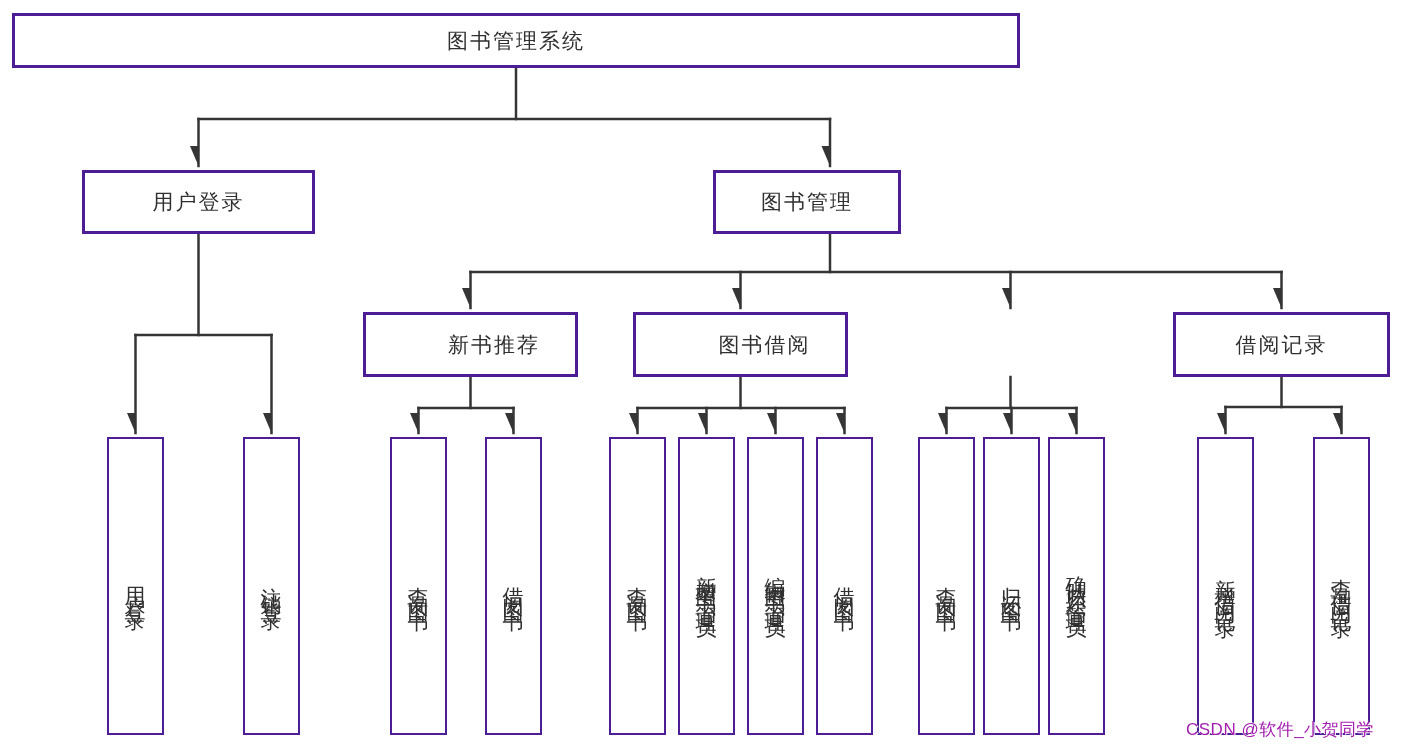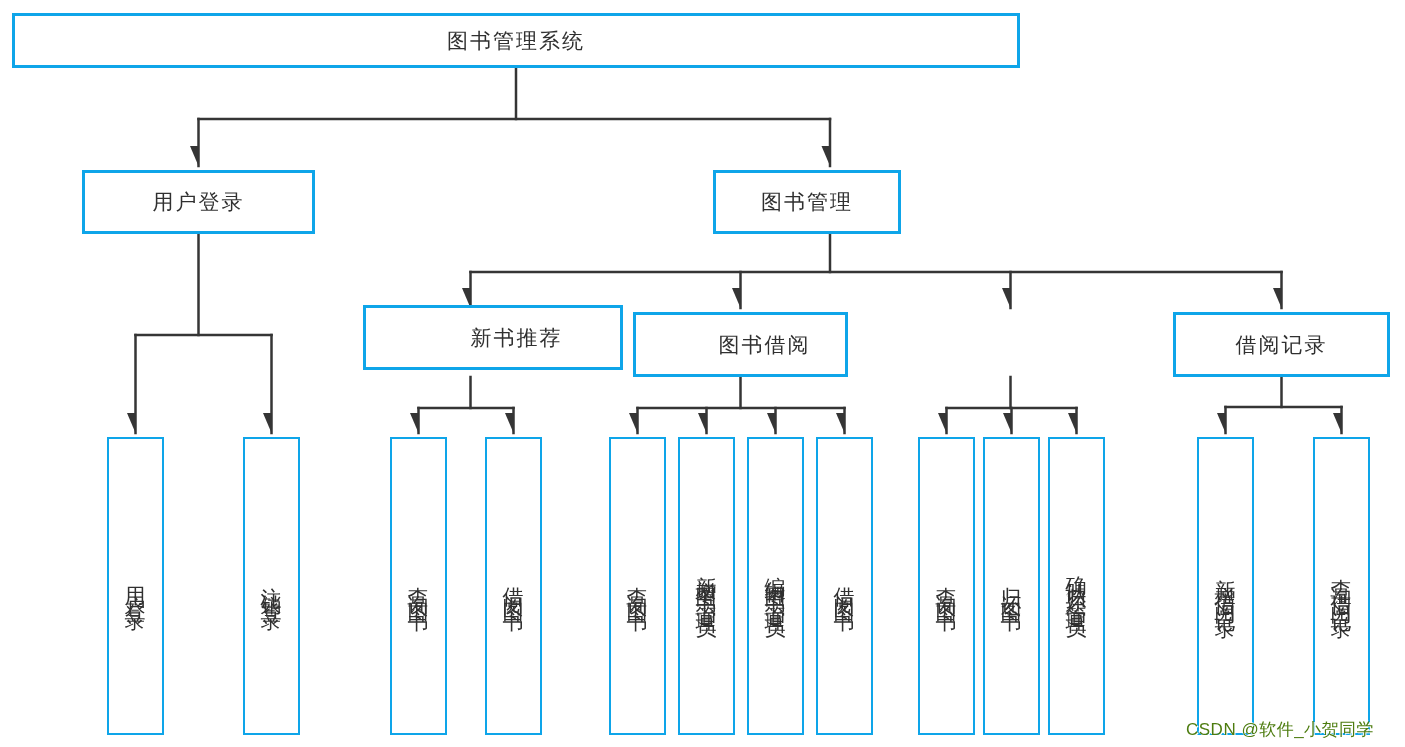--- a/index.html
+++ b/index.html
@@ -8,42 +8,42 @@
     width:1405px;height:747px;
     background:#ffffff;
     font-family:"Liberation Sans","DejaVu Sans",sans-serif;
     overflow:hidden;
   }
   #wires{position:absolute;left:0;top:0;pointer-events:none;}
   .node{
     position:absolute;
     box-sizing:border-box;
     background:#ffffff;
-    border:3px solid #0ea5e9;
+    border:3px solid #4c1d95;
     display:flex;align-items:center;justify-content:center;
     color:#303030;
     font-size:21px;
     letter-spacing:2px;
     text-align:center;
     z-index:2;
   }
   .node.root{border-width:3px;}
   .node.leaf{
     border-width:2.5px;
     writing-mode:vertical-rl;
     text-orientation:mixed;
     letter-spacing:8px;
     line-height:1;
     padding:4px 0;
   }
   .node.leaf.long{letter-spacing:6px;}
   .watermark{
     position:absolute;
     z-index:5;
-    color:#4d7c0f;
+    color:#a21caf;
     font-size:17px;
     letter-spacing:0.5px;
     text-shadow:1px 1px 0 #ffffff,-1px -1px 0 #ffffff;
     white-space:nowrap;
   }
 </style>
 </head>
 <body>
 
 <div id="stage">
@@ -96,21 +96,21 @@
       <path d="M1225.5,407 V433" marker-end="url(#arrow)"></path>
       <path d="M1341.5,407 V433" marker-end="url(#arrow)"></path>
     </g>
   </svg>
 
   <div class="node root" style="left:12px;top:13px;width:1008px;height:55px;">图书管理系统</div>
 
   <div class="node" style="left:82px;top:170px;width:233px;height:64px;">用户登录</div>
   <div class="node" style="left:713px;top:170px;width:188px;height:64px;">图书管理</div>
 
-  <div class="node" style="left:363px;top:305px;width:260px;height:65px;padding-left:47px;">新书推荐</div>
+  <div class="node" style="left:363px;top:312px;width:215px;height:65px;padding-left:47px;">新书推荐</div>
   <div class="node" style="left:633px;top:312px;width:215px;height:65px;padding-left:48px;">图书借阅</div>
   <div class="node" style="left:1173px;top:312px;width:217px;height:65px;">借阅记录</div>
 
   <div class="node leaf" style="left:107px;top:437px;width:57px;height:298px;">用户登录</div>
   <div class="node leaf" style="left:243px;top:437px;width:57px;height:298px;">注销登录</div>
 
   <div class="node leaf" style="left:390px;top:437px;width:57px;height:298px;">查询图书</div>
   <div class="node leaf" style="left:485px;top:437px;width:57px;height:298px;">借阅图书</div>
 
   <div class="node leaf" style="left:609px;top:437px;width:57px;height:298px;">查询图书</div>

